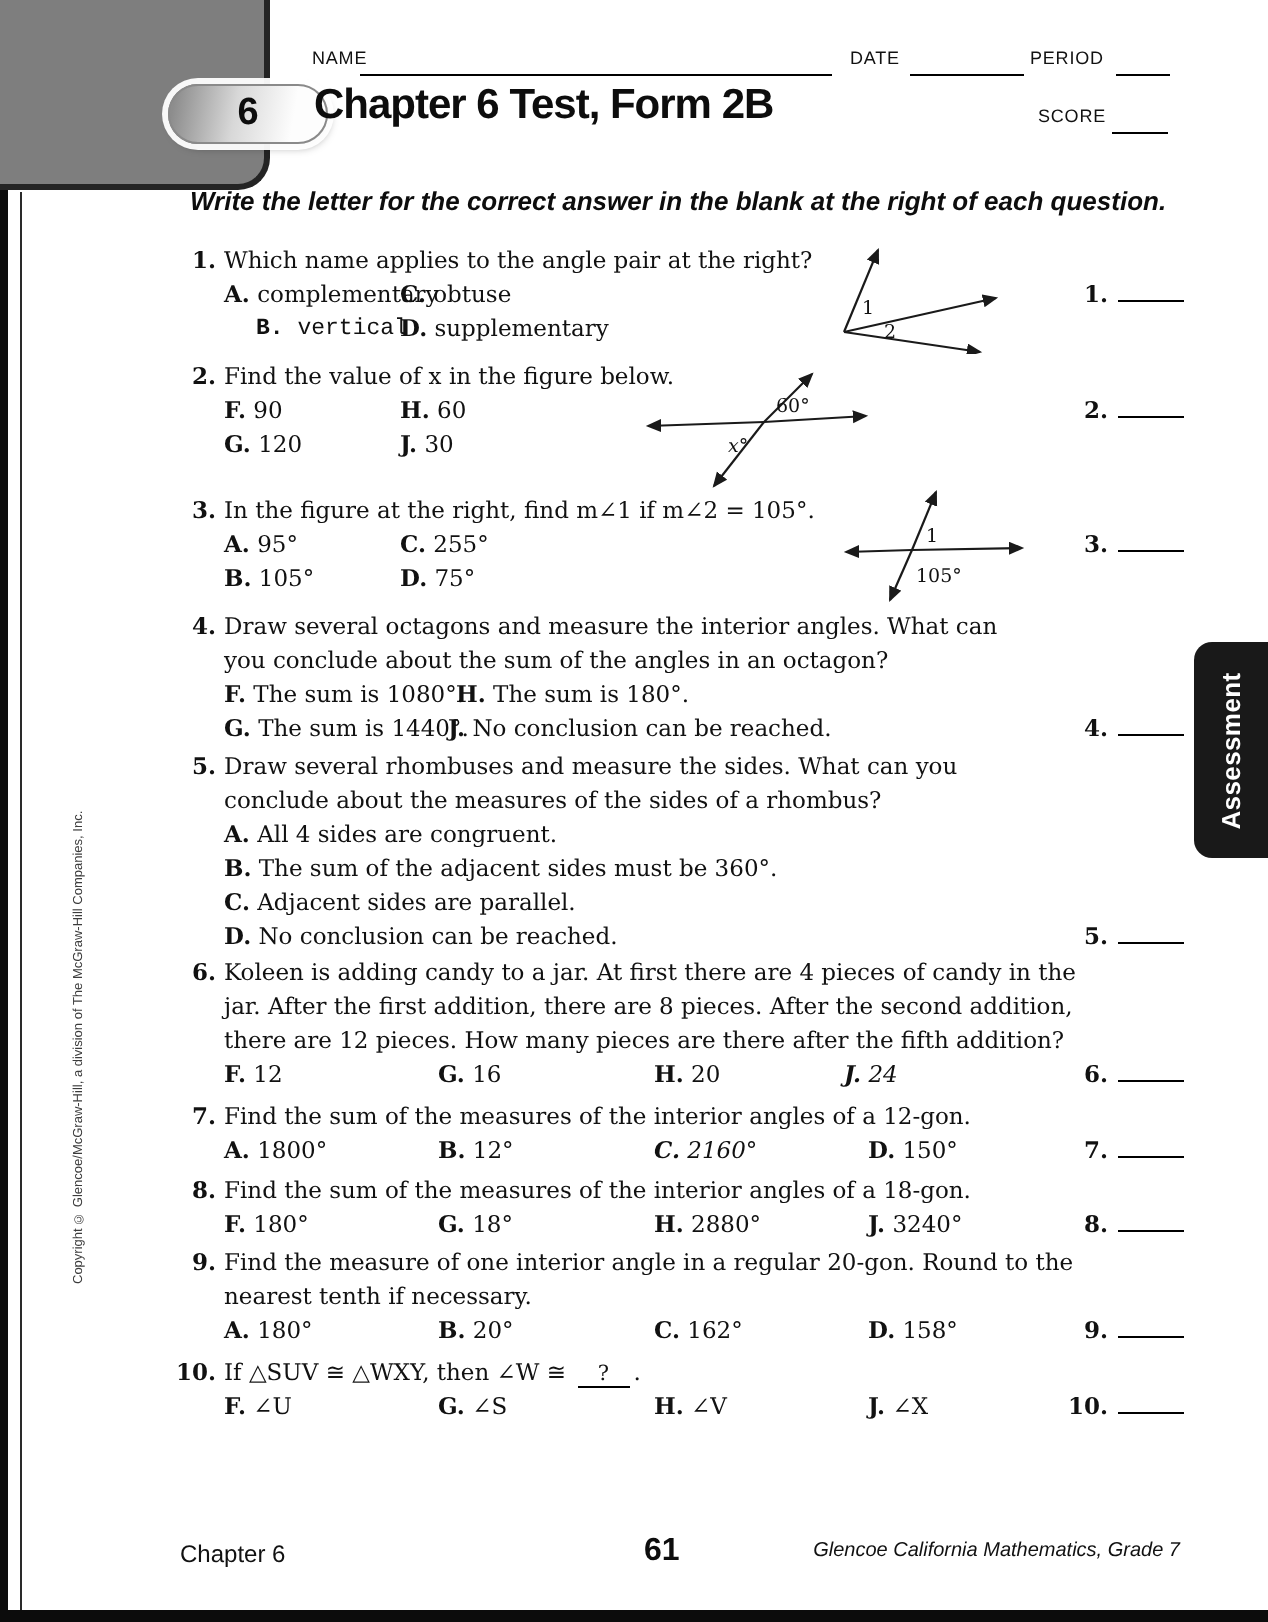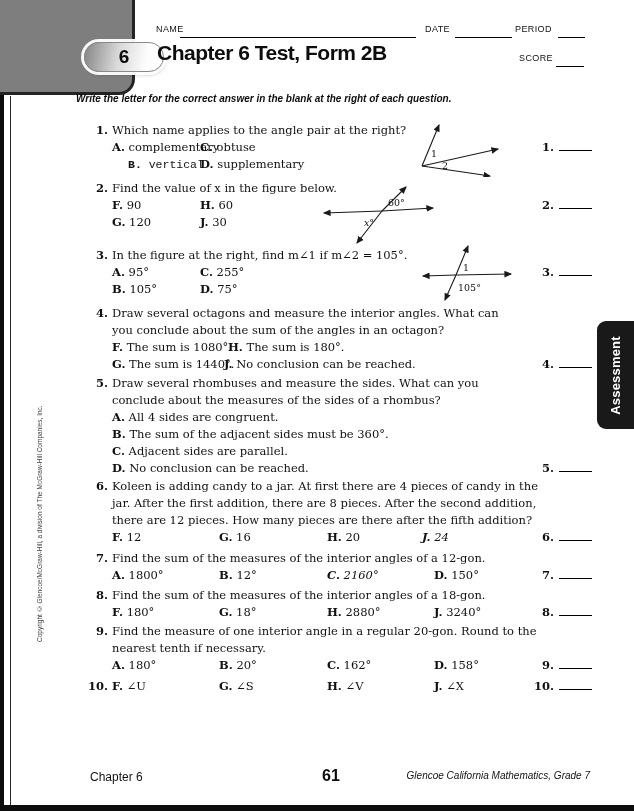--- a/index.html
+++ b/index.html
@@ -23,22 +23,22 @@
     border:1px solid #8a8a8a;
     box-shadow:0 0 0 3px rgba(255,255,255,.95), 1px 2px 4px rgba(0,0,0,.35);
     display:flex;align-items:center;justify-content:center;
     font-family:"Liberation Sans",sans-serif;font-weight:bold;font-size:19px;color:#0d0d0d;
   }
   .hlabel{position:absolute;font-family:"Liberation Sans",sans-serif;font-size:9px;
     letter-spacing:.4px;color:#111;white-space:nowrap;}
   .wline{position:absolute;height:1px;border-bottom:1.3px solid #000;}
   .title{position:absolute;left:157px;top:41px;font-family:"Liberation Sans",sans-serif;
     font-weight:bold;font-size:21px;letter-spacing:-.5px;color:#0d0d0d;white-space:nowrap;}
-  .instruction{position:absolute;left:76px;top:93px;font-family:"Liberation Sans",sans-serif;
-    font-style:italic;font-weight:bold;font-size:10px;color:#0d0d0d;white-space:nowrap;}
+  .instruction{position:absolute;left:95px;top:93px;font-family:"Liberation Sans",sans-serif;
+    font-style:italic;font-weight:bold;font-size:13px;color:#0d0d0d;white-space:nowrap;}
   
   #questions .q{position:absolute;left:92px;width:500px;}
   .qnum{position:absolute;left:-6px;top:0;width:22px;text-align:right;font-weight:bold;
     font-size:11.5px;line-height:17px;}
   .qbody{margin-left:20px;position:relative;}
   .qline{font-size:11.5px;line-height:17px;height:17px;white-space:nowrap;}
   .crow{position:relative;height:17px;font-size:11.5px;line-height:17px;}
   .ch{position:absolute;top:0;white-space:nowrap;}
   .ck{font-weight:bold;}
   .ans{position:absolute;right:0;top:0;white-space:nowrap;}
@@ -224,20 +224,21 @@
           <span class="ch" style="left: 107px;"><span class="ck">B.</span><span> 20°</span></span>
           <span class="ch" style="left: 215px;"><span class="ck">C.</span><span> 162°</span></span>
           <span class="ch" style="left: 322px;"><span class="ck">D.</span><span> 158°</span></span>
           <span class="ans"><b>9.</b><span class="blank"></span></span>
         </div>
       </div>
     </div>
     <div class="q" style="top: 678px;">
       <span class="qnum">10.</span>
       <div class="qbody">
+        <div class="qline"><span>If △SUV ≅ △WXY, then ∠W ≅ </span><span class="qmark">?</span><span>.</span></div>
         <div class="crow">
           <span class="ch" style="left: 0px;"><span class="ck">F.</span><span> ∠U</span></span>
           <span class="ch" style="left: 107px; text-align: right;"><span class="ck">G.</span><span> ∠S</span></span>
           <span class="ch" style="left: 215px;"><span class="ck">H.</span><span> ∠V</span></span>
           <span class="ch" style="left: 322px;"><span class="ck">J.</span><span> ∠X</span></span>
           <span class="ans"><b>10.</b><span class="blank"></span></span>
         </div>
       </div>
     </div>
   </div>

